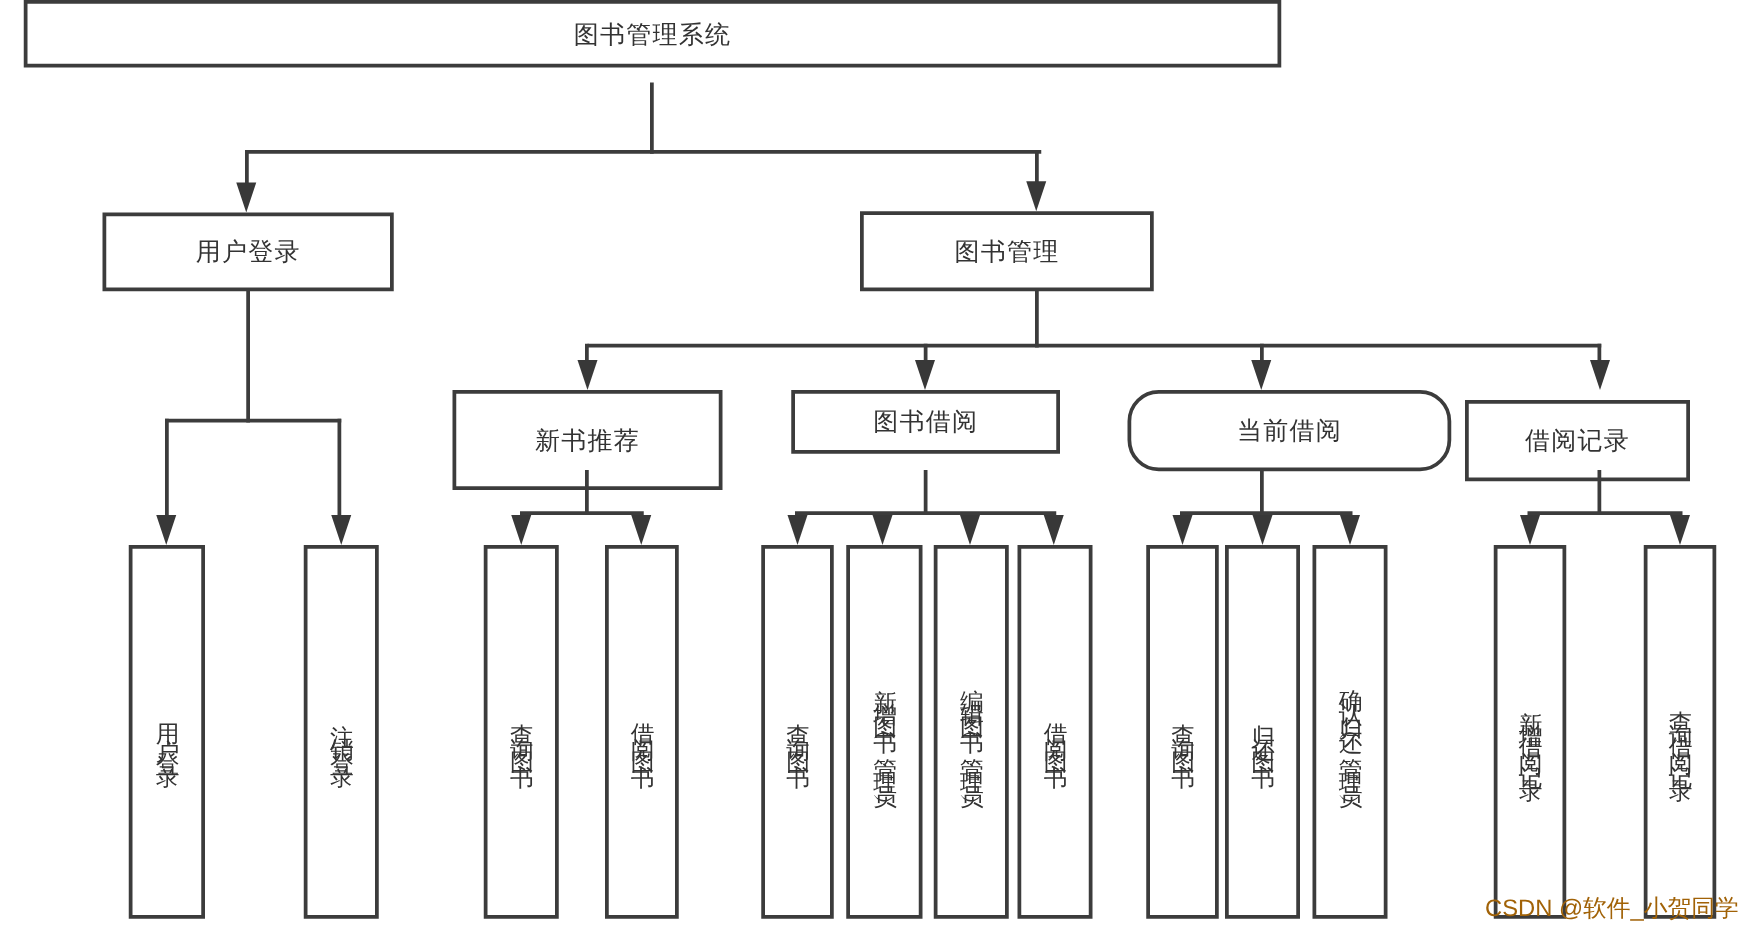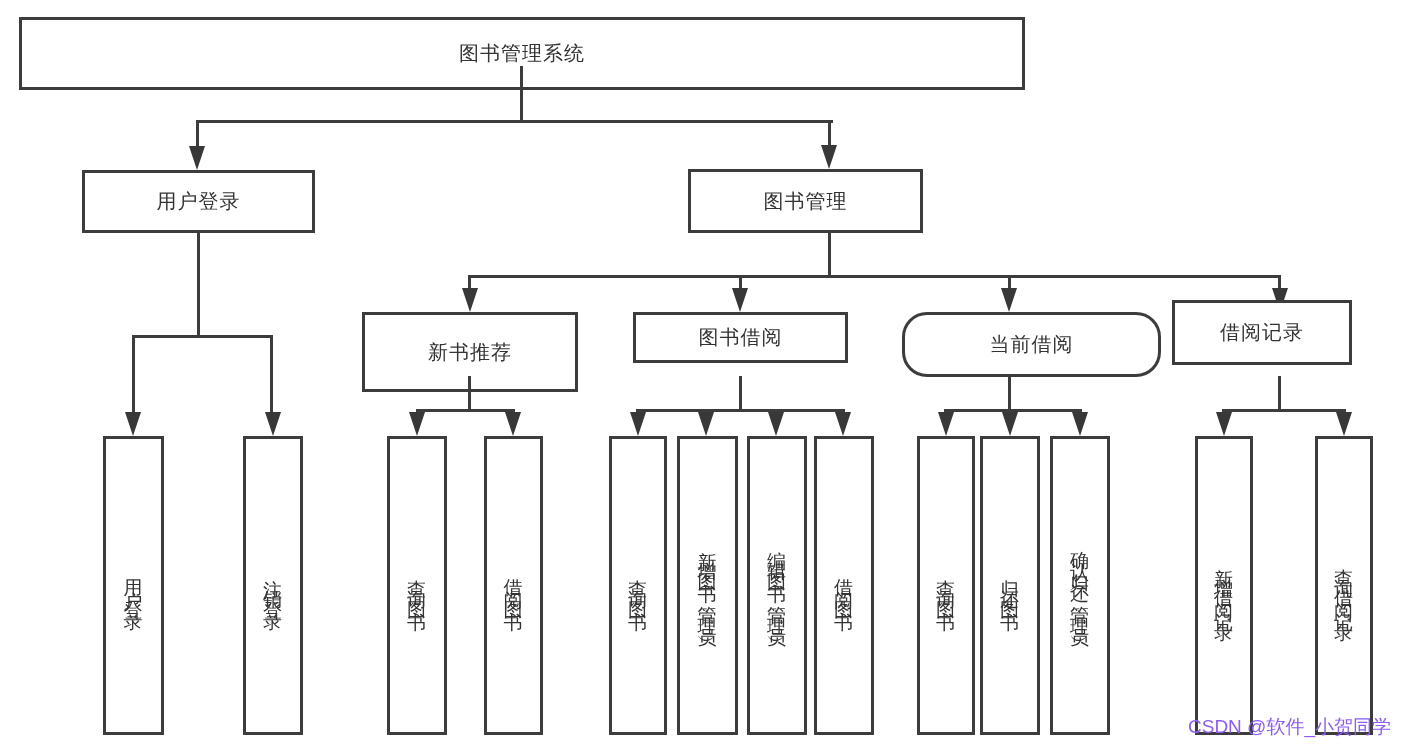--- a/index.html
+++ b/index.html
@@ -41,30 +41,30 @@
   .arrow{
     position:absolute;width:0;height:0;
     border-left:8px solid transparent;
     border-right:8px solid transparent;
     border-top:24px solid #383838;
   }
   .watermark{
     position:absolute;
     left:1188px;top:714px;
     font-size:19px;
-    color:#8b5cf6;
+    color:#a16207;
     white-space:nowrap;
   }
 </style>
 </head>
 <body>
 
 <div class="canvas">
 
-  <div class="box" style="left:19px;top:17px;width:1006px;height:73px;text-align:right;">图书管理系统</div>
+  <div class="box" style="left:19px;top:0;width:1006px;height:54px;text-align:right;">图书管理系统</div>
 
   <div class="vline" style="left:520px;top:66px;height:57px;"></div>
   <div class="hline" style="left:196px;top:120px;width:637px;"></div>
   <div class="vline" style="left:196px;top:120px;height:27px;"></div>
   <div class="arrow" style="left:189px;top:146px;"></div>
   <div class="vline" style="left:828px;top:120px;height:27px;"></div>
   <div class="arrow" style="left:821px;top:145px;"></div>
 
   <div class="box" style="left:82px;top:170px;width:233px;height:63px;">用户登录</div>
   <div class="box" style="left:688px;top:169px;width:235px;height:64px;">图书管理</div>
@@ -83,21 +83,21 @@
   <div class="vline" style="left:739px;top:275px;height:16px;"></div>
   <div class="arrow" style="left:732px;top:288px;"></div>
   <div class="vline" style="left:1008px;top:275px;height:16px;"></div>
   <div class="arrow" style="left:1001px;top:288px;"></div>
   <div class="vline" style="left:1278px;top:275px;height:16px;"></div>
   <div class="arrow" style="left:1272px;top:288px;"></div>
 
   <div class="box" style="left:362px;top:312px;width:216px;height:80px;">新书推荐</div>
   <div class="box" style="left:633px;top:312px;width:215px;height:51px;">图书借阅</div>
   <div class="box" style="left:902px;top:312px;width:259px;height:65px;border-radius:25px;">当前借阅</div>
-  <div class="box" style="left:1172px;top:300px;width:180px;height:65px;">借阅记录</div>
+  <div class="box" style="left:1172px;top:320px;width:180px;height:65px;">借阅记录</div>
 
   <div class="vline" style="left:468px;top:376px;height:36px;"></div>
   <div class="hline" style="left:416px;top:409px;width:99px;"></div>
   <div class="arrow" style="left:409px;top:412px;"></div>
   <div class="arrow" style="left:505px;top:412px;"></div>
 
   <div class="vline" style="left:739px;top:376px;height:36px;"></div>
   <div class="hline" style="left:636px;top:409px;width:209px;"></div>
   <div class="arrow" style="left:630px;top:412px;"></div>
   <div class="arrow" style="left:698px;top:412px;"></div>

